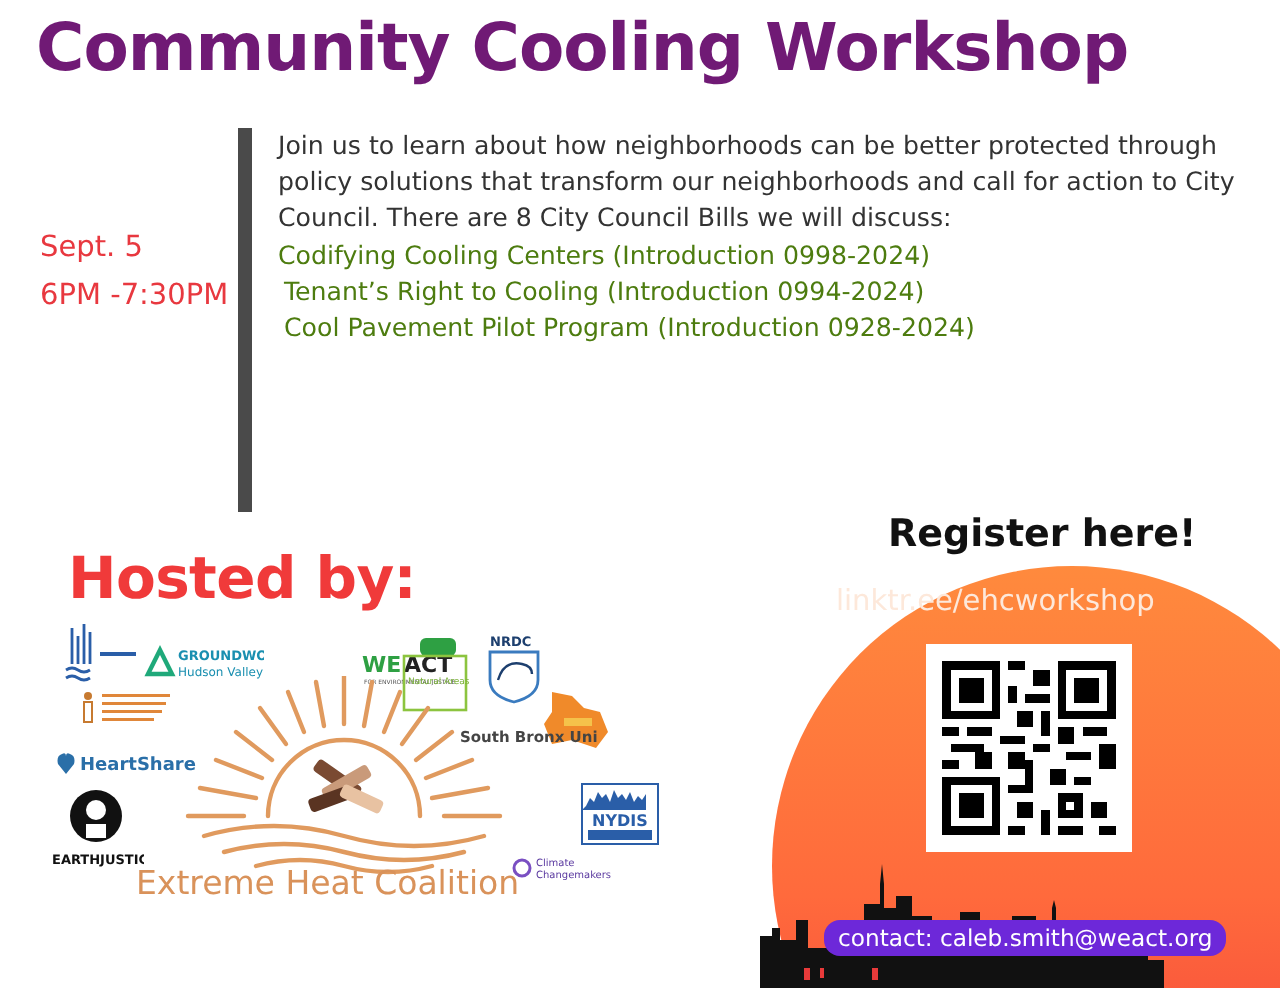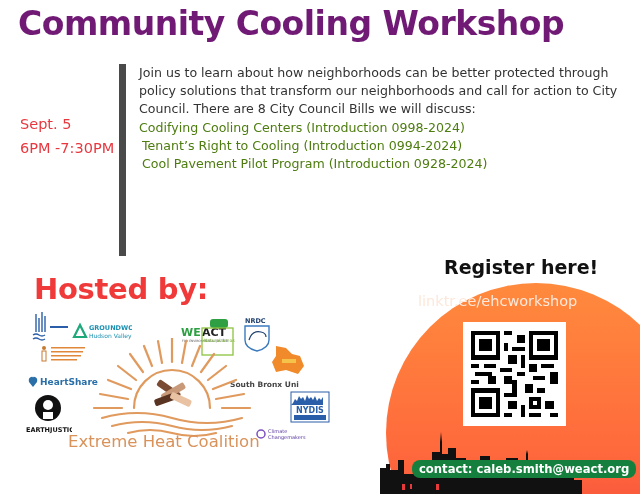--- a/index.html
+++ b/index.html
@@ -17,21 +17,21 @@
   .hosted { position:absolute; left:34px; top:272px; font-weight:bold; font-size:29px; color:#f03a3a; letter-spacing:-0.3px;text-align:right; }
   .logos { position:absolute; left:0; top:300px; width:320px; height:194px; }
   .logo { position:absolute; font-size:7px; line-height:8px; }
   .sun-wrap { position:absolute; left:92px; top:338px; width:160px; height:100px; }
   .ehc { position:absolute; left:68px; top:432px; font-size:16.5px; color:#d9925a; white-space:nowrap;text-align:center; }
   .circle { position:absolute; left:386px; top:283px; width:300px; height:300px; border-radius:50%; background:linear-gradient(#ff8a3d 0%, #ff6a3c 55%, #f2403c 100%); }
   .register { position:absolute; left:444px; top:256px; font-weight:bold; font-size:19px; color:#111; white-space:nowrap; }
   .link { position:absolute; left:418px; top:293px; font-size:14.5px; font-weight:normal; color:#fde8da; white-space:nowrap; }
   .qr { position:absolute; left:463px; top:322px; width:103px; height:104px; background:#fff; }
   .skyline { position:absolute; left:380px; top:432px; width:260px; height:62px; }
-  .contact { position:absolute; left:412px; top:460px; background:#15803d; color:#fff; font-weight:bold; font-size:11.6px; padding:2px 7px; border-radius:8px; white-space:nowrap; }
+  .contact { position:absolute; left:412px; top:460px; background:#6d28d9; color:#fff; font-weight:normal; font-size:11.6px; padding:2px 7px; border-radius:8px; white-space:nowrap; }
 </style>
 </head>
 <body>
 
 <div class="title">Community Cooling Workshop</div>
 
 <div class="date">
   <div>Sept. 5</div>
   <div>6PM -7:30PM</div>
 </div>
@@ -123,21 +123,21 @@
 
   <div class="logo" style="left:24px;top:94px;">
     <svg width="48" height="44" viewBox="0 0 48 44">
       <circle cx="24" cy="14" r="13" fill="#111"></circle>
       <circle cx="24" cy="11" r="5" fill="#fff"></circle>
       <rect x="19" y="18" width="10" height="7" fill="#fff"></rect>
       <text x="2" y="38" font-size="6.5" fill="#111" font-weight="bold" font-family="DejaVu Sans">EARTHJUSTICE</text>
     </svg>
   </div>
 
-  <div class="logo" style="left:230px;top:79px;text-align:right;">
+  <div class="logo" style="left:230px;top:63px;text-align:right;">
     <svg width="76" height="10" viewBox="0 0 76 10">
       <text x="0" y="8" font-size="7.5" fill="#444" font-weight="bold" font-family="DejaVu Sans">South Bronx Uni</text>
     </svg>
   </div>
 
   <div class="logo" style="left:246px;top:91px;padding-left:44px;">
     <svg width="40" height="32" viewBox="0 0 40 32">
       <rect x="1" y="1" width="38" height="30" fill="#fff" stroke="#2a5ea8" stroke-width="1"></rect>
       <path d="M3 12 l2 -4 l2 2 l2 -5 l2 3 l2 -2 l2 4 l2 -6 l2 4 l2 -2 l2 3 l2 -4 l2 5 l2 -3 l2 2 l2 -3 v8 h-32 z" fill="#2a5ea8"></path>
       <text x="6" y="22" font-size="8" fill="#2a5ea8" font-weight="bold" font-family="DejaVu Sans">NYDIS</text>

